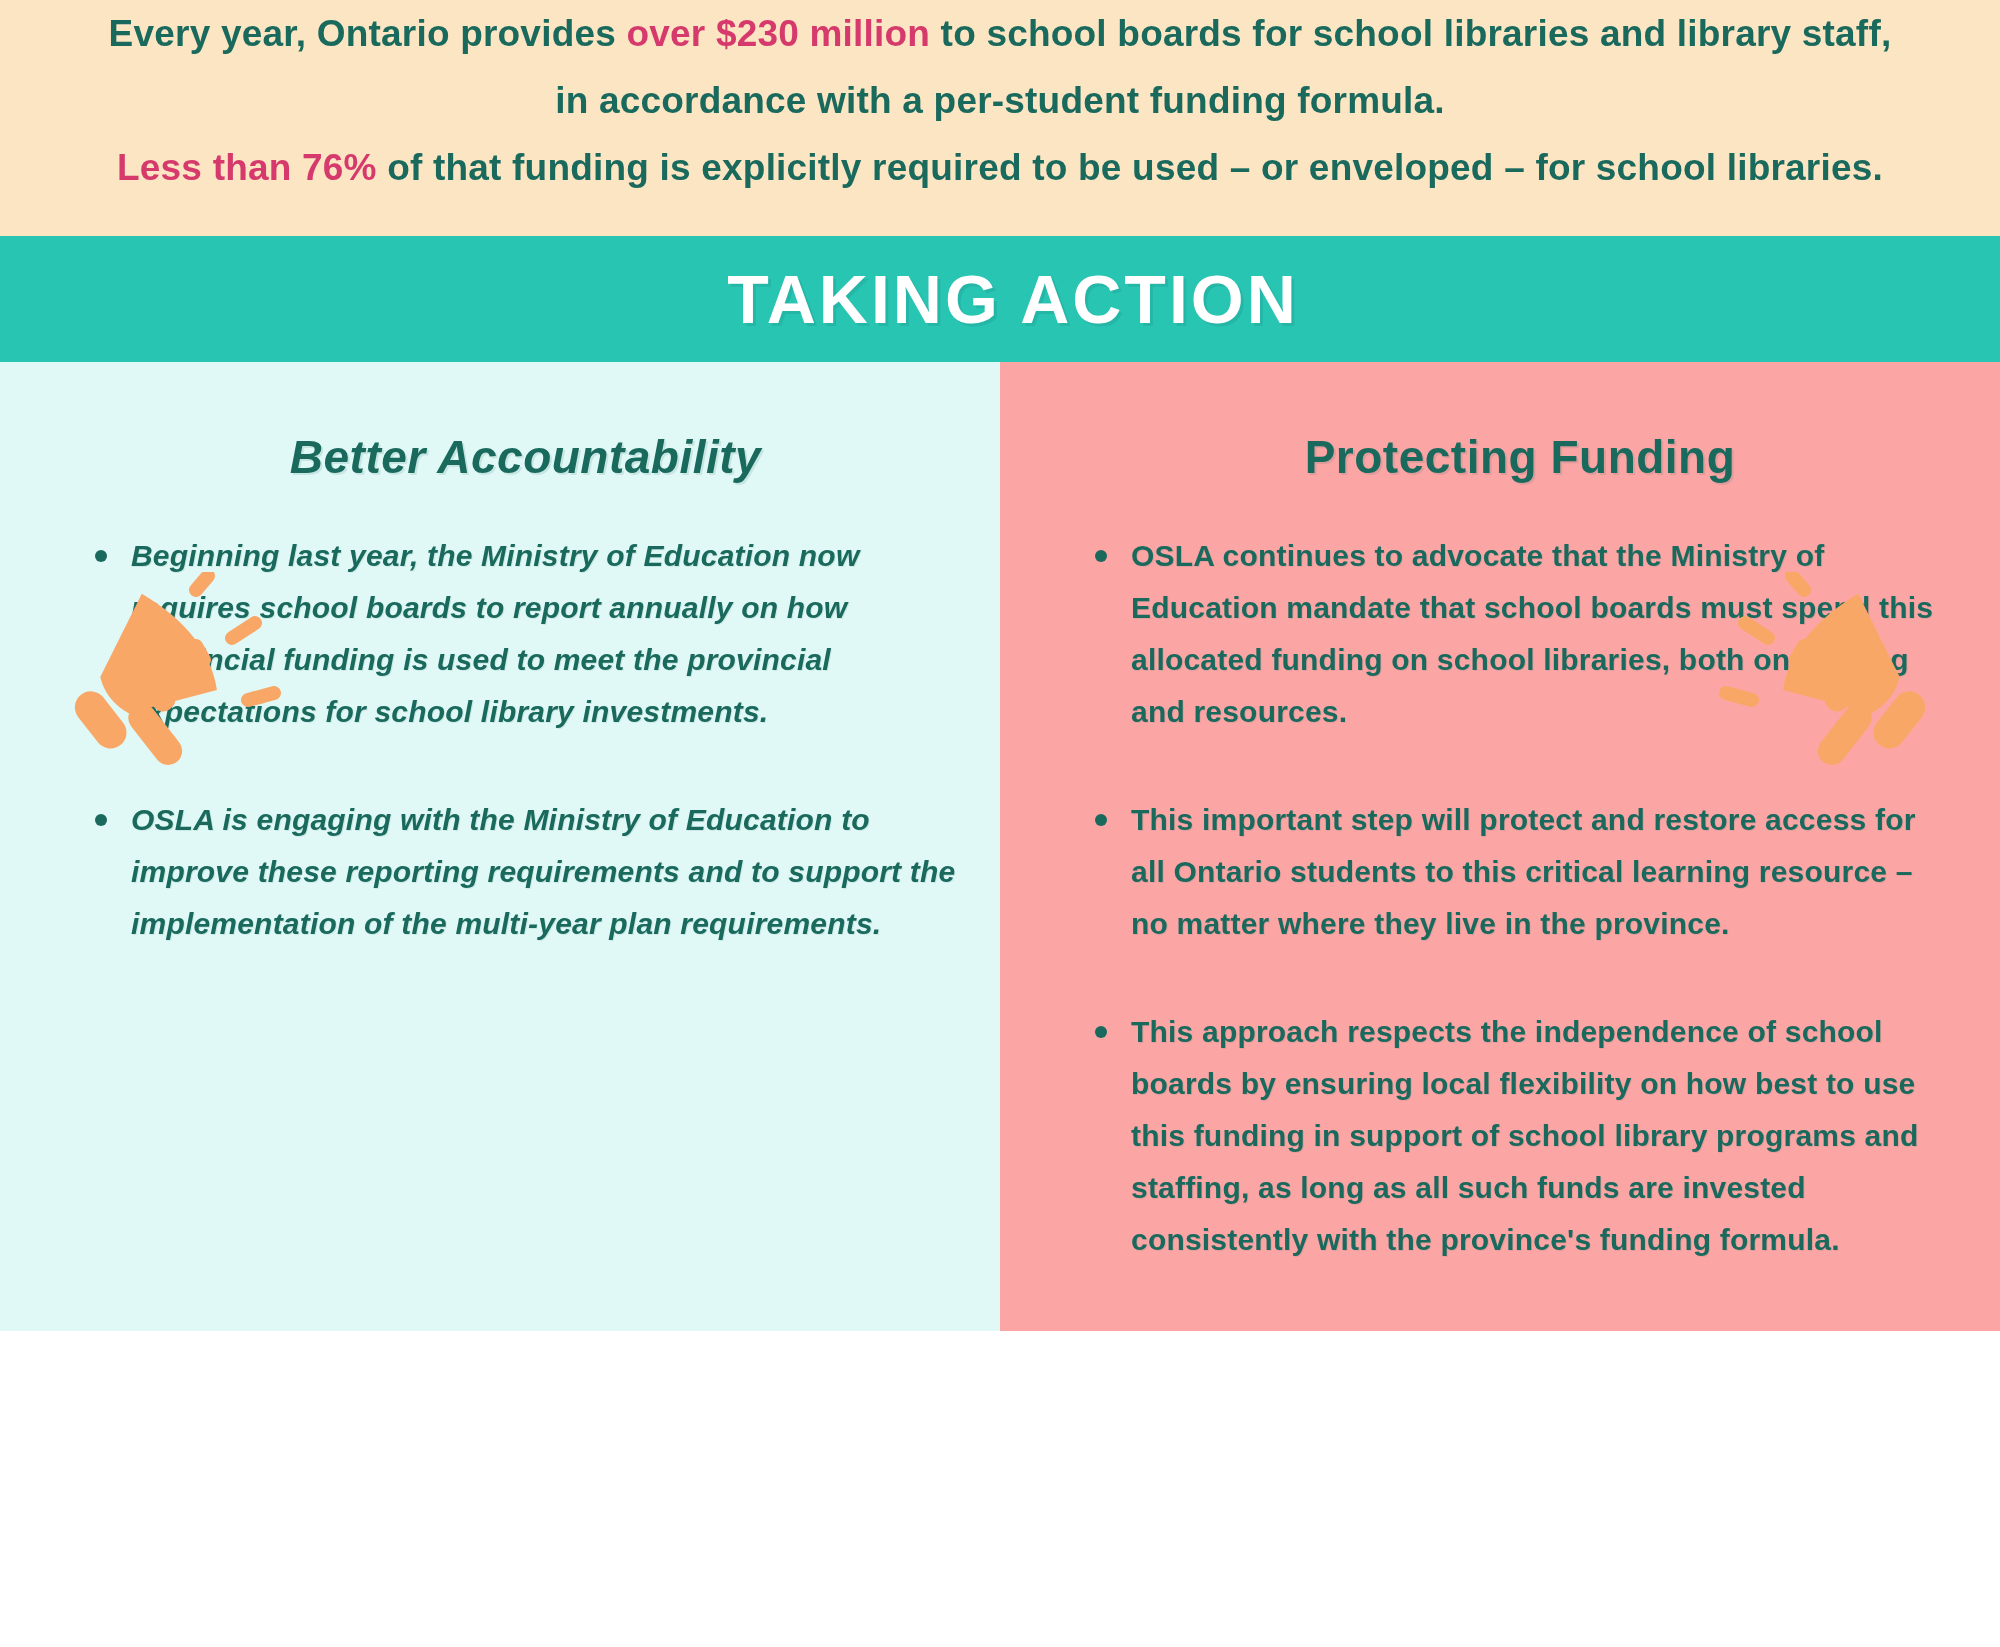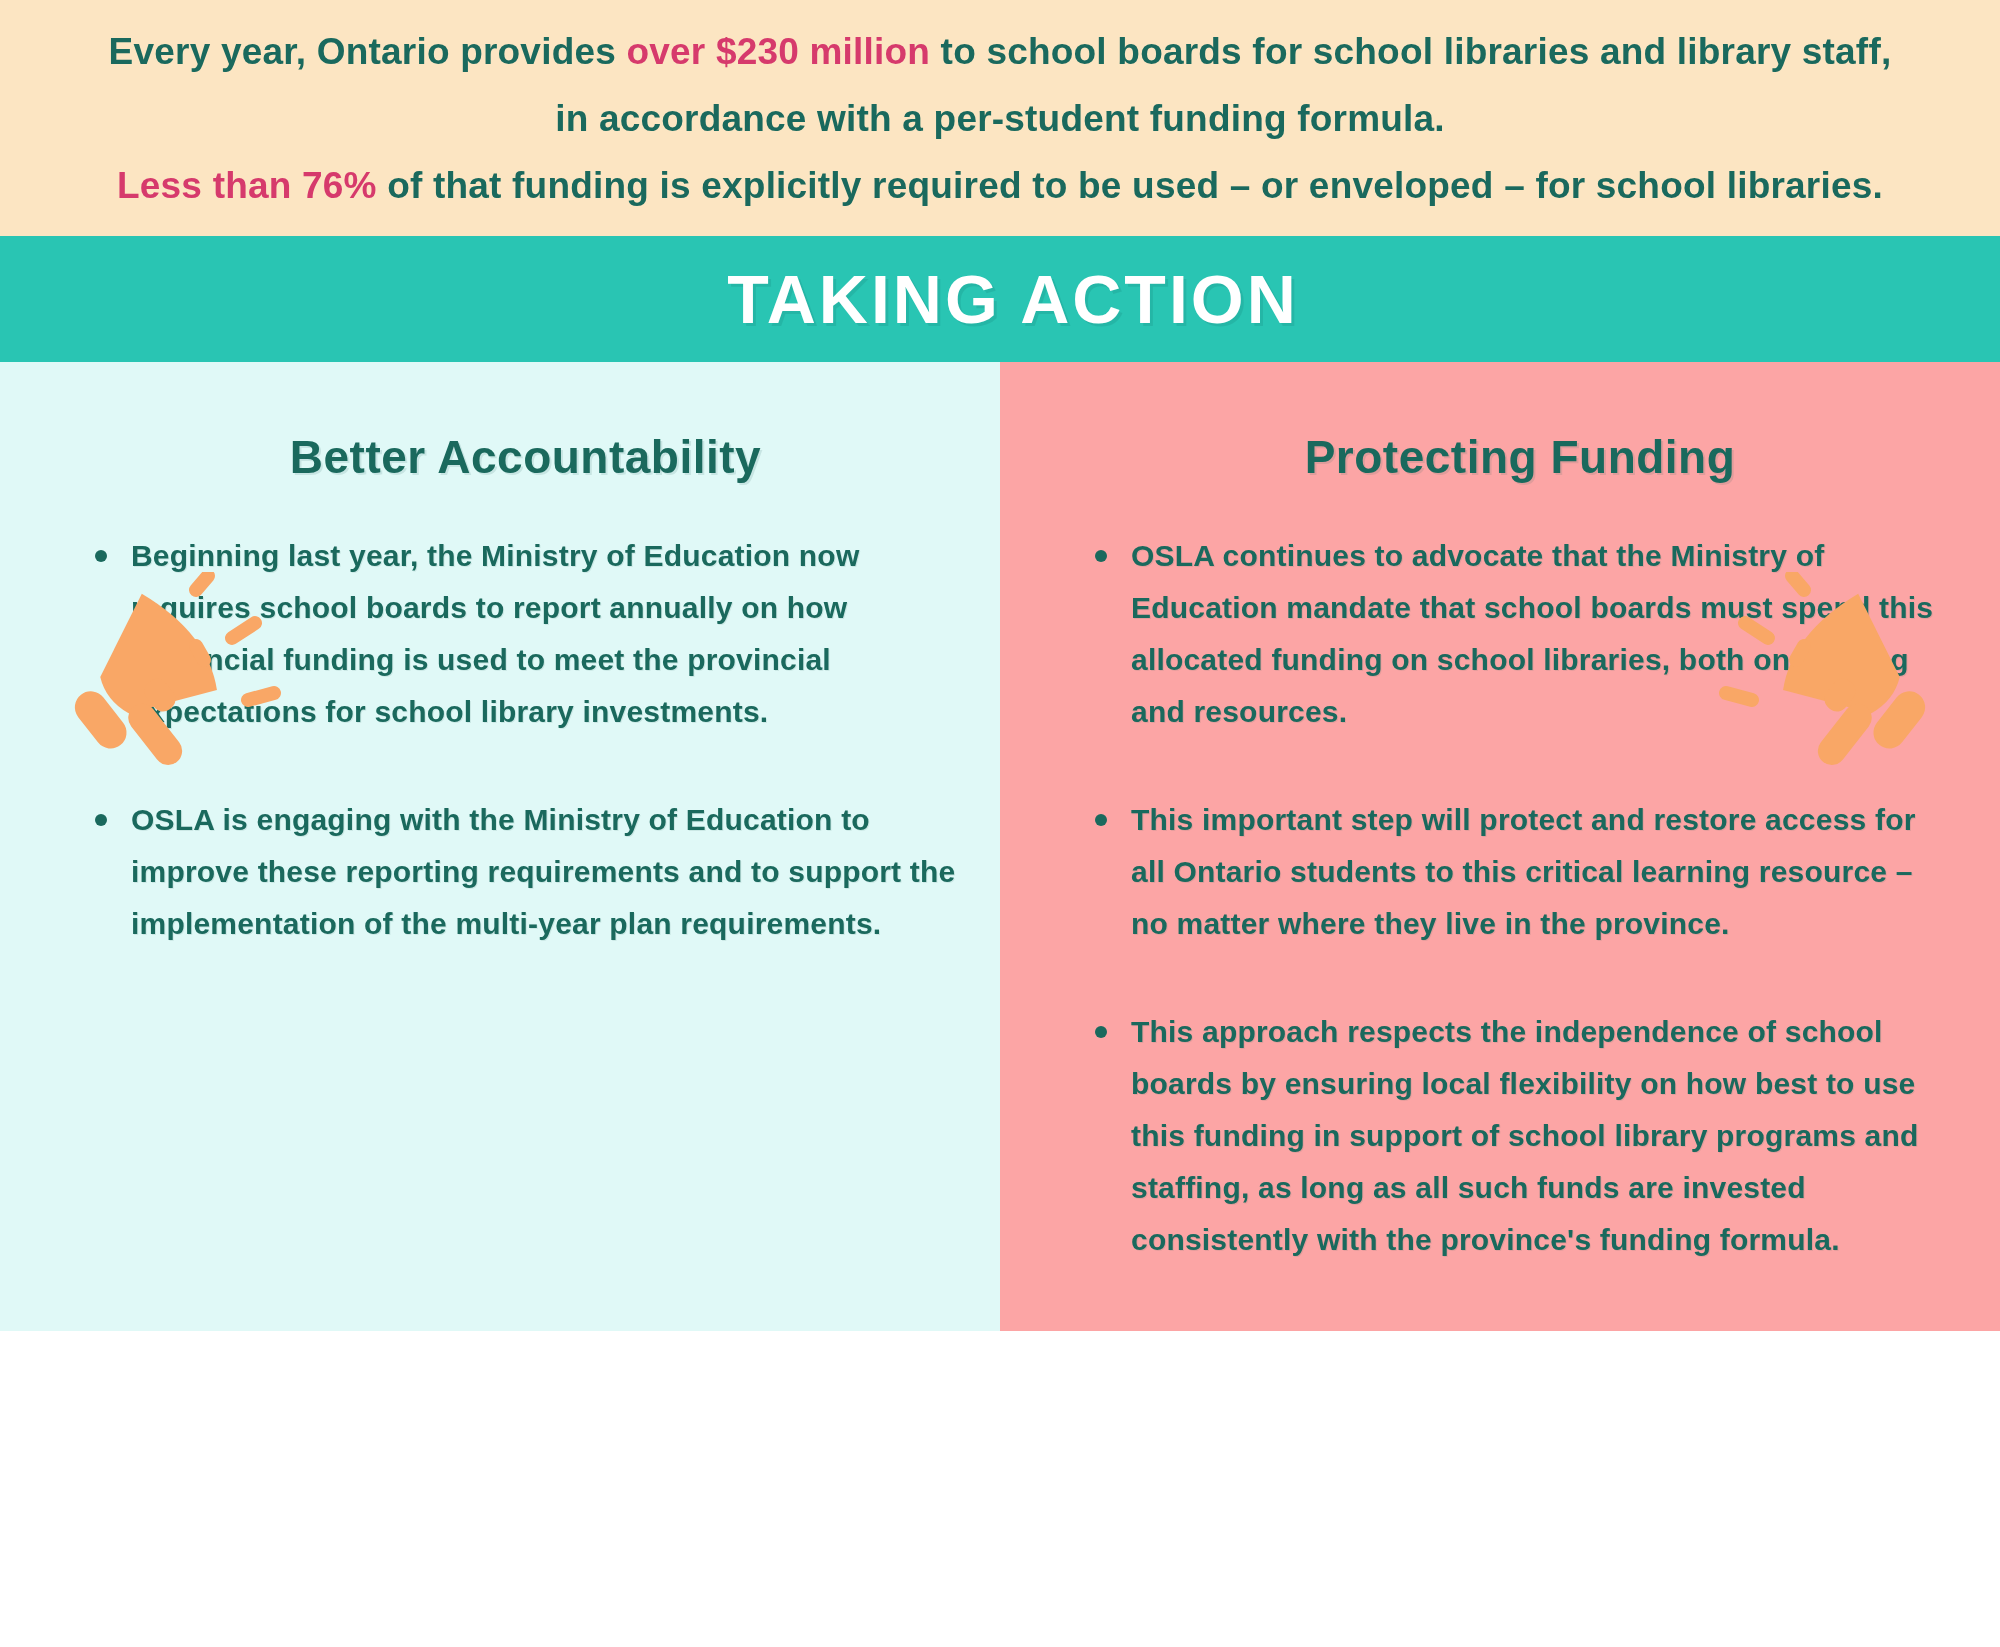--- a/index.html
+++ b/index.html
@@ -15,38 +15,38 @@
     display:flex; flex-direction:column; justify-content:center; align-items:center;
     text-align:center;
   }
   .header .title-line {
     display:block; font-size:84px; line-height:122px; letter-spacing:1px;
     text-shadow:3px 3px 0 rgba(0,60,55,0.10);
   }
   
   .intro {
     height:236px; background:#FCE5C2; color:#1A695D;
-    display:flex; align-items:center; justify-content:center; text-align:center;
+    display:flex; justify-content:center; text-align:center;
   }
   .intro p { font-size:37px; line-height:67px; letter-spacing:0.2px; }
   .intro .pink { color:#D63A6C; }
   
   .banner {
     height:126px; background:#29C5B3; color:#ffffff;
     display:flex; align-items:center; justify-content:center;
   }
   .banner h2 {
     font-size:68px; letter-spacing:3px;
     text-shadow:3px 3px 0 rgba(0,60,55,0.10);
     margin-left:26px;
   }
   
   .columns { display:flex; height:969px; }
   .col { width:1000px; height:100%; }
-  .col-left  { background:#E0F9F7; padding:0 44px 0 95px; }
+  .col-left  { background:#E0F9F7; padding:0 44px 0 95px;font-style:italic; }
   .col-right { background:#fca5a5; padding:0 55px 0 95px; }
   .col h3 {
     font-size:46px; color:#1A695D; text-align:center;
     margin-top:68px; margin-bottom:46px; letter-spacing:0.5px;
     text-shadow:2px 2px 0 rgba(23,90,80,0.12);
   }
   .col ul { list-style:none; }
   .col li { display:flex; gap:24px; margin-bottom:56px; }
   .col li .dot {
     flex:none; width:12px; height:12px; border-radius:50%;

